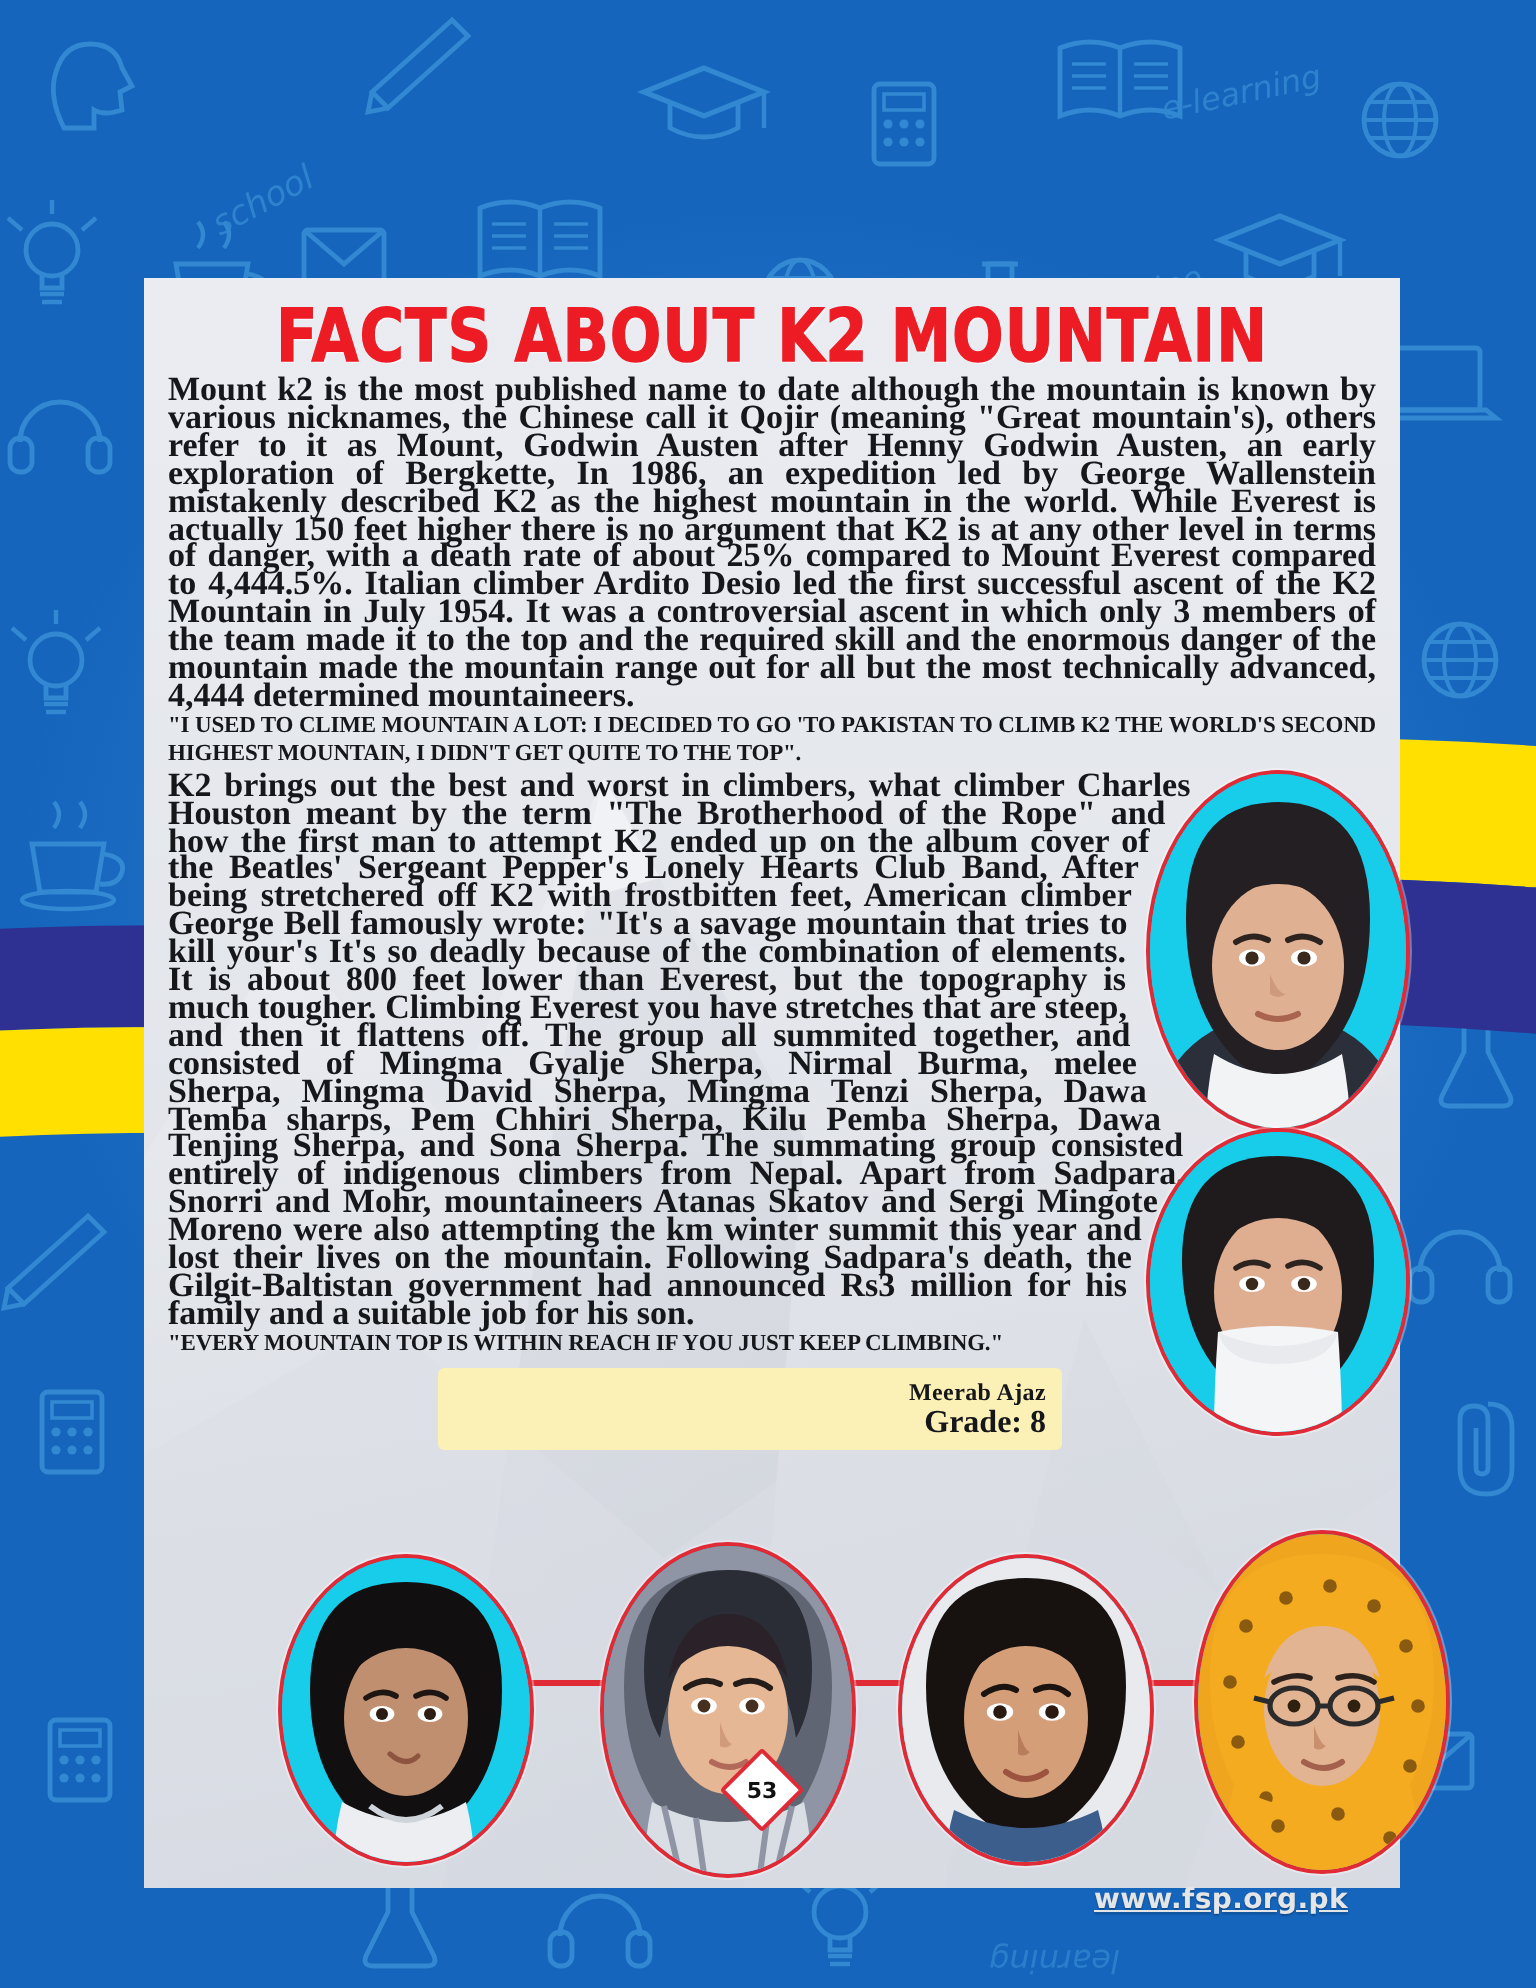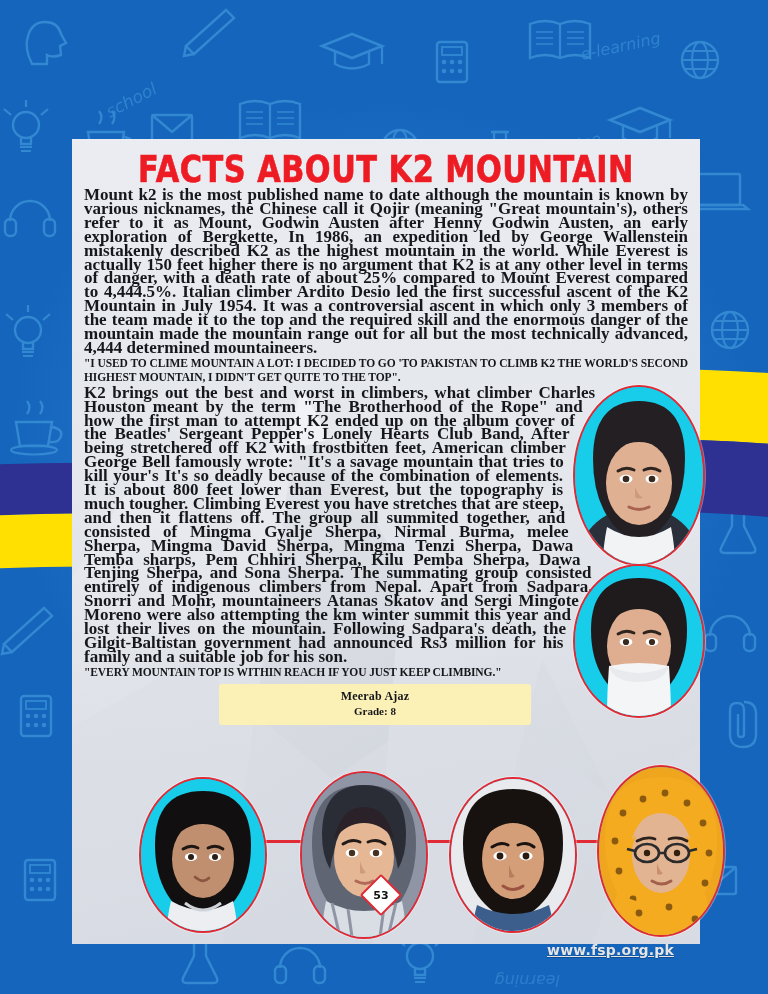--- a/index.html
+++ b/index.html
@@ -86,25 +86,25 @@
 
   .connector{position:absolute;background:#e02a35;}
 
   
   .author-box{
     position:absolute;left:219px;top:684px;width:312px;
     background:#fbf0b6;
     border-radius:3px;
     padding:5px 8px 6px 8px;
     box-sizing:border-box;
-    text-align:center;
+    text-align:right;
     color:#16171b;
   }
   .author-name{font-size:12px;font-weight:bold;line-height:15px;letter-spacing:.2px;}
-  .author-grade{font-size:11px;font-weight:bold;line-height:15px;}
+  .author-grade{font-size:16px;font-weight:bold;line-height:15px;}
   .author-school{font-size:11.8px;font-weight:bold;line-height:15px;}
 
   
   #footer{position:absolute;left:0;right:0;bottom:0;height:72px;overflow:hidden;}
   .site{
     position:absolute;right:94px;bottom:36px;
     color:#e5e5e5;font-family:"DejaVu Sans", sans-serif;
     font-weight:bold;font-size:14px;letter-spacing:.2px;
     text-shadow:0 1px 1px rgba(0,0,0,.25);
   }

